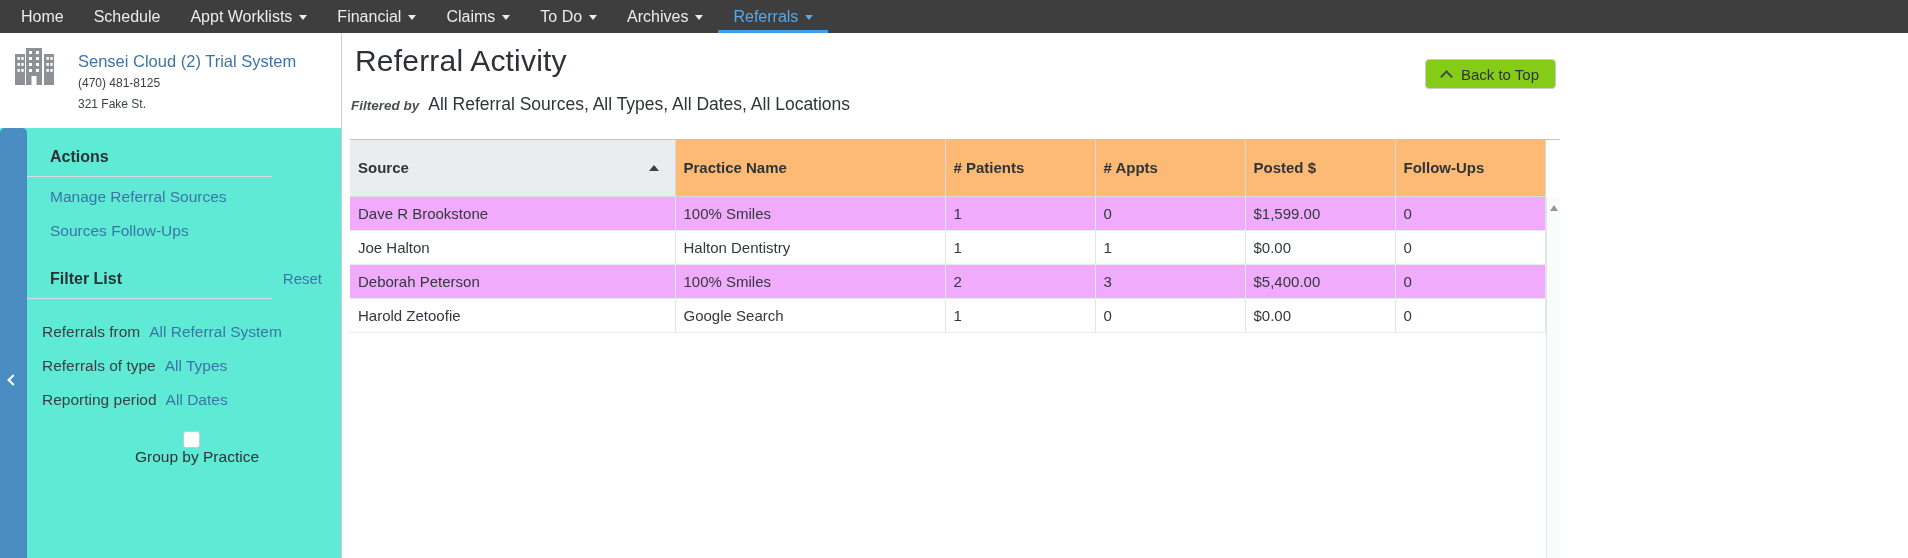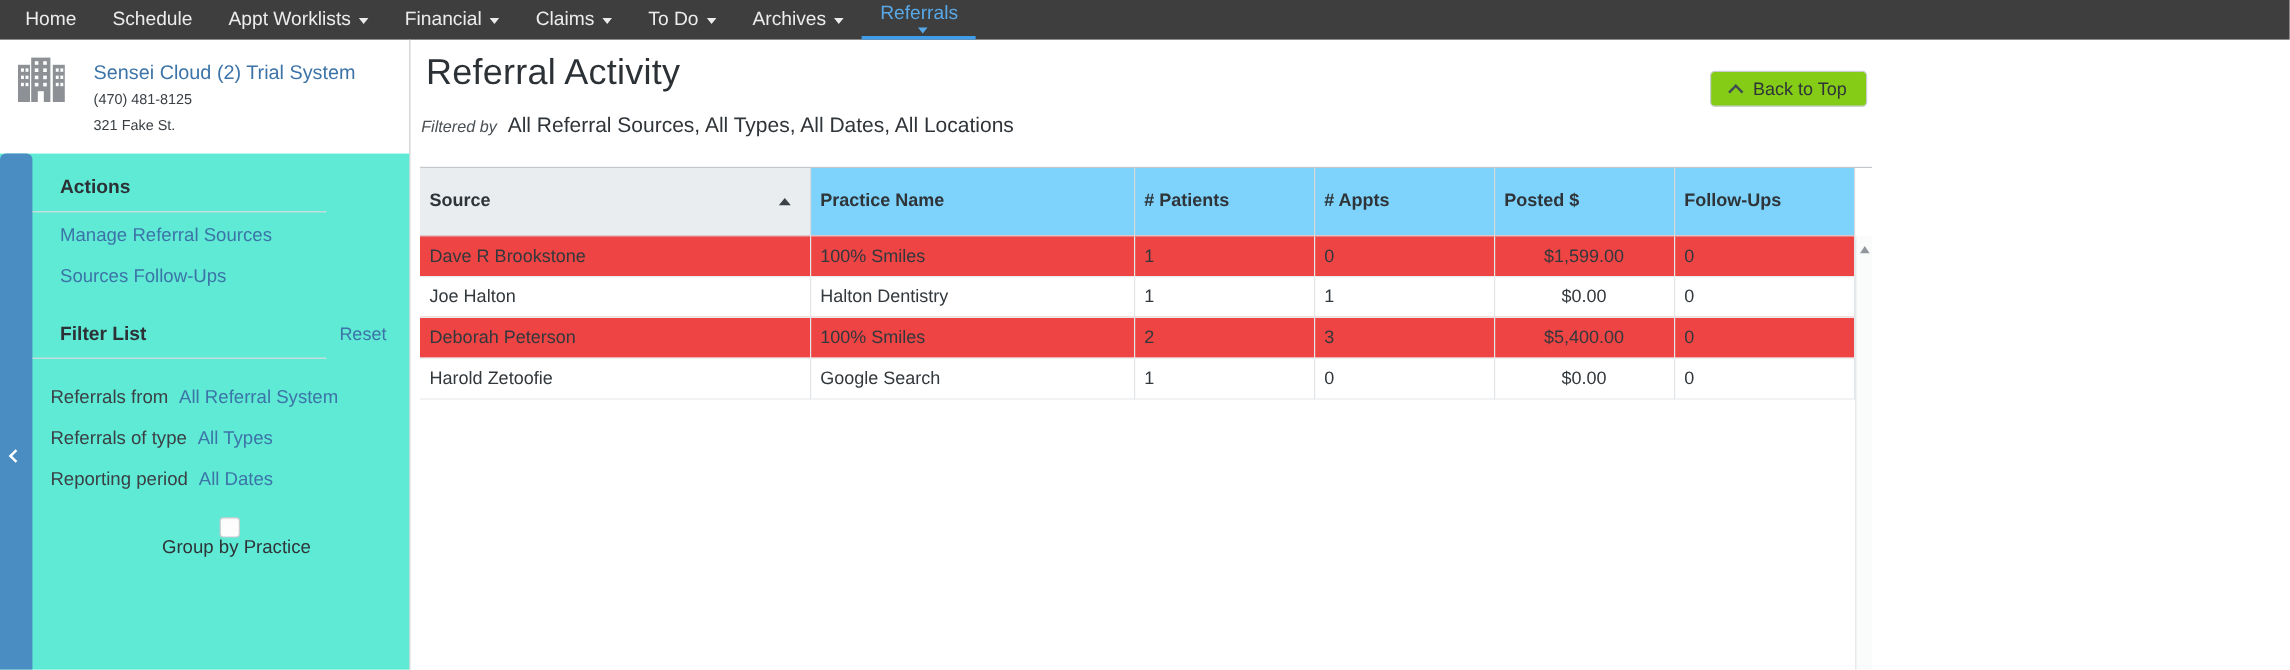--- a/index.html
+++ b/index.html
@@ -7,34 +7,34 @@
     font-family:"Liberation Sans","DejaVu Sans",sans-serif; color:#33383c; }
 
   
   .topnav { position:absolute; left:0; top:0; width:1908px; height:33px;
     background:#3e3e3e; display:flex; align-items:stretch; padding-left:6px; }
   .nav-item { height:33px; display:flex; align-items:center; padding:0 15px;
     color:#ececec; font-size:16px; cursor:pointer; white-space:nowrap; }
   .nav-item .caret { width:0; height:0; border-left:4px solid transparent;
     border-right:4px solid transparent; border-top:5px solid currentColor;
     margin-left:7px; margin-top:2px; }
-  .nav-item.active { color:#58a8e7; border-bottom:3px solid #3f9de9; padding-top:3px;flex-direction:column; }
+  .nav-item.active { color:#58a8e7; border-bottom:3px solid #3f9de9; padding-top:3px; }
 
   
   .building-icon { position:absolute; left:12px; top:47px; }
   .practice-info { position:absolute; left:78px; top:51px; line-height:21.5px; }
   .practice-name { color:#3c74a8; font-size:16.5px; cursor:pointer; }
   .practice-line { color:#3b4045; font-size:12px; }
   .v-divider { position:absolute; left:341px; top:33px; width:1px; height:525px; background:#caced2; }
 
   .page-title { position:absolute; left:355px; top:44px; font-size:30px;
     font-weight:400; color:#2c3136; letter-spacing:.2px; }
   .filtered-row { position:absolute; left:351px; top:94px; display:flex;
     align-items:baseline; gap:9px; }
-  .filtered-label { font-style:italic; font-size:13.5px; color:#4a4f54; }
+  .filtered-label { font-style:italic; font-size:13.5px; color:#4a4f54;font-weight:bold; }
   .filtered-summary { font-size:17.5px; color:#2f3439; }
 
   .back-top-btn { position:absolute; right:352px; top:59px; height:30px;
     padding:0 16px; background:#84cc16; border:1px solid #c9cdd1; border-radius:4px;
     display:flex; align-items:center; gap:10px; font-size:15px; color:#2f3439; cursor:pointer; }
   .chev-up { width:9px; height:9px; border-top:2.5px solid #3f4a54;
     border-left:2.5px solid #3f4a54; transform:rotate(45deg); margin-top:4px; }
 
   
   .sidebar { position:absolute; left:0; top:128px; width:341px; height:430px; background:#5eead4; }
@@ -60,29 +60,29 @@
   .checkbox { width:17px; height:17px; border:1px solid #c8cccf; border-radius:3px;
     background:#fdfdfd; box-shadow:inset 0 1px 2px rgba(0,0,0,.04); cursor:pointer; }
   .checkbox-label { margin-left:11px; font-size:15.5px; color:#2f3439; }
 
   
   .table-wrap { position:absolute; left:350px; top:139px; width:1210px; height:419px;
     border-top:1px solid #c3c7cb; background:#fff; }
   table.ref-table { border-collapse:collapse; table-layout:fixed; width:1195px; }
   .ref-table th { height:56px; text-align:left; font-size:15px; font-weight:700;
     color:#2f3439; padding:0 8px; border-right:1px solid #d5d9dd;
-    border-bottom:1px solid #dadde0; background:#7dd3fc; cursor:pointer; white-space:nowrap; }
+    border-bottom:1px solid #dadde0; background:#fdba74; cursor:pointer; white-space:nowrap; }
   .ref-table th.sorted { background:#e9edf0; }
   .ref-table th .th-inner { display:flex; align-items:center; justify-content:space-between; }
   .sort-asc { width:0; height:0; border-left:5px solid transparent;
     border-right:5px solid transparent; border-bottom:6px solid #3a4045; margin-right:8px; }
   .ref-table td { height:34px; font-size:15px; color:#33383c; padding:0 8px;
     border-right:1px solid #e3e6e9; border-bottom:1px solid #e8ebee; white-space:nowrap; }
-  .ref-table tr.stripe td { background:#ef4444; }
-  .al-right { text-align:center; }
+  .ref-table tr.stripe td { background:#f0abfc; }
+  .al-right { text-align:left; }
   .scrollbar-track { position:absolute; right:0; top:57px; bottom:0; width:14px;
     background:#fafbfb; border-left:1px solid #e2e5e8; cursor:pointer; }
   .scroll-arrow-up { width:0; height:0; border-left:4px solid transparent;
     border-right:4px solid transparent; border-bottom:6px solid #90979d;
     margin:8px auto 0 auto; }
 </style>
 </head>
 <body>
 
 <div class="topnav">

